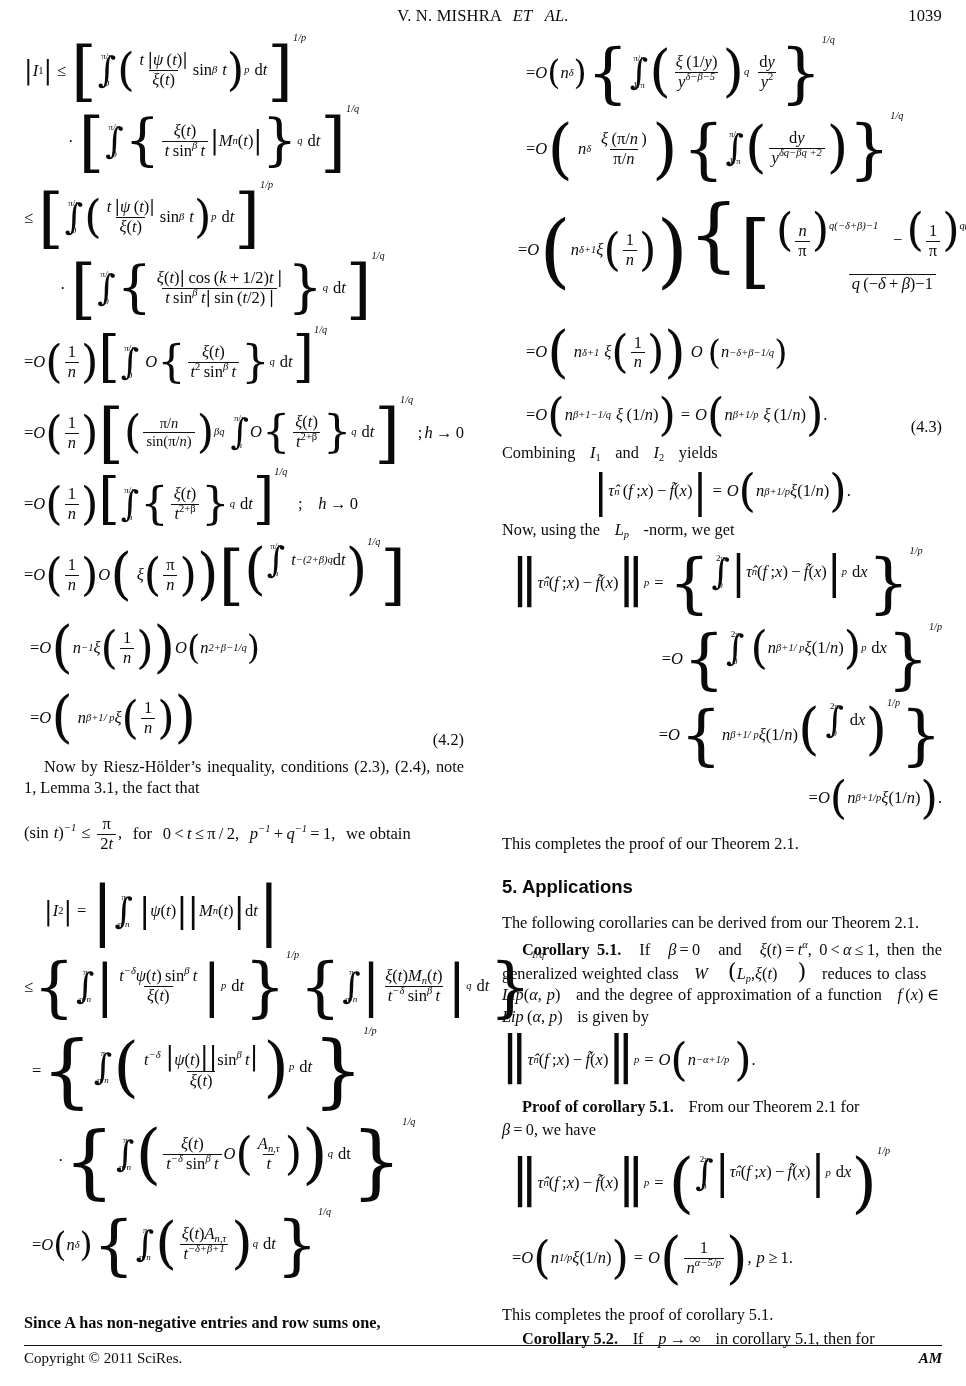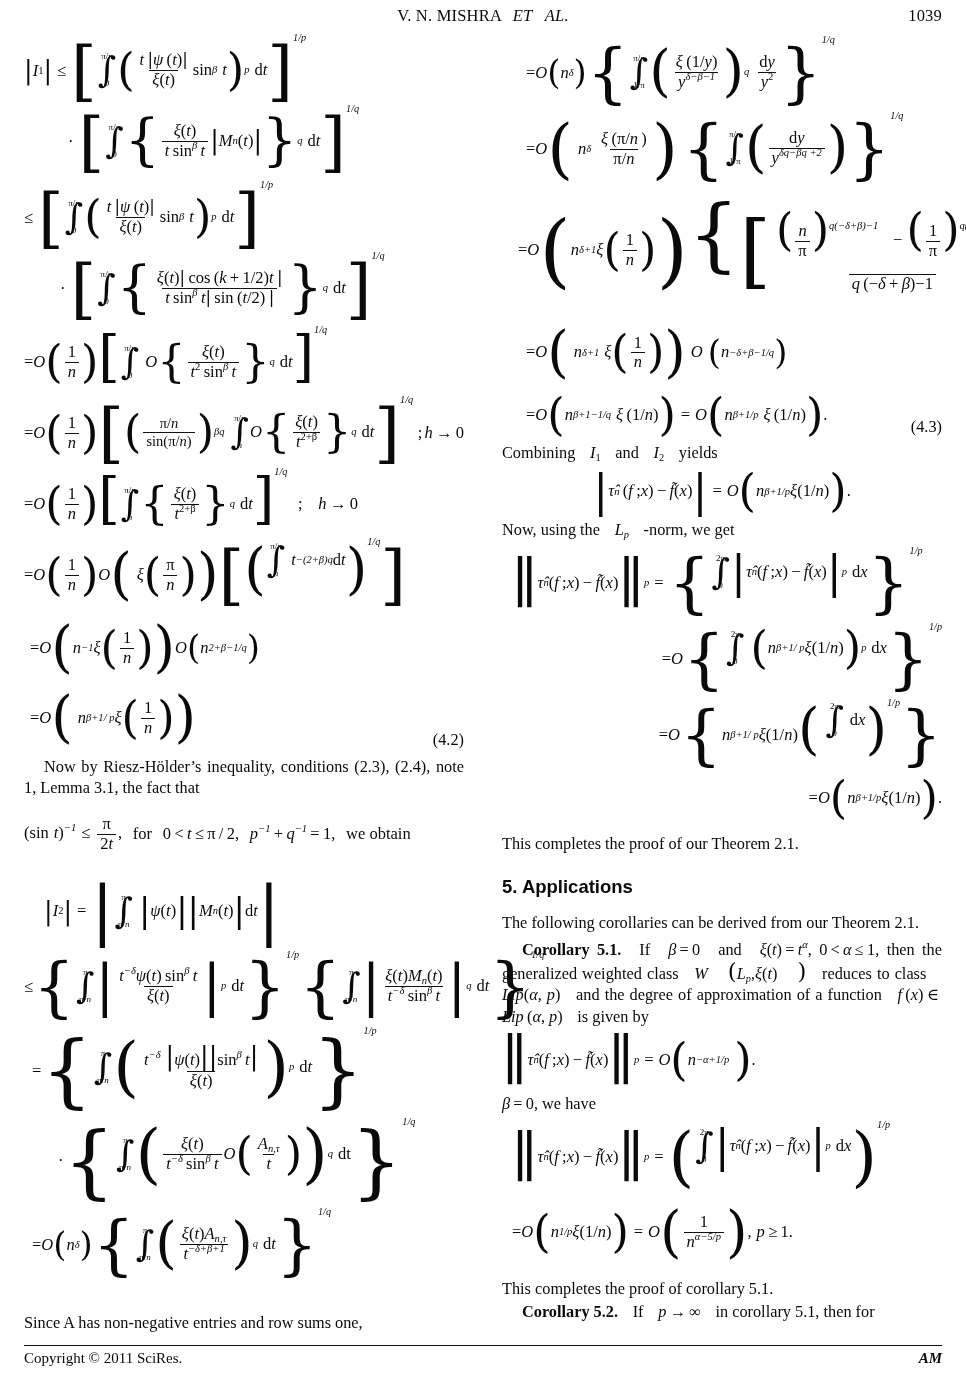--- a/index.html
+++ b/index.html
@@ -646,21 +646,21 @@
               <sup class="s" style="vertical-align:2.0em;">q</sup>
             <span class="sp"></span>
               <span class="mup">d</span>
               <span class="mi">t</span>
           </span>
           <span class="del d5">}</span>
             <span class="powsup up1">1/<span class="mi">q</span></span>
         </span>
       </div>
 
-      <div class="para" style="margin-top:34px;">
+      <div class="para" style="margin-top:34px;font-weight:bold;">
         <span>Since A has non-negative entries and row sums one,</span>
       </div>
 
     </div>
 
     <div class="col col-right">
 
       <div class="eq left" style="margin-top:6px;padding-left:24px;">
         <span class="mo">=</span>
           <span class="mi">O</span>
@@ -672,21 +672,21 @@
           <span class="del d5">{</span>
           <span class="grp">
             <span class="intg">
                 <span class="lim up">π/<span class="mi">n</span></span>
                 <span class="sym">∫</span>
                 <span class="lim dn">1/π</span>
               </span>
             <span class="del d4">(</span>
             <span class="frac">
                 <span class="num"><span class="mi">ξ</span> (1/<span class="mi">y</span>)</span>
-                <span class="den"><span class="mi">y</span><sup class="sn" style="font-style:italic;">δ−β−1</sup></span>
+                <span class="den"><span class="mi">y</span><sup class="sn" style="font-style:italic;">δ−β−5</sup></span>
               </span>
             <span class="del d4">)</span>
               <sup class="s" style="vertical-align:2.0em;">q</sup>
             <span class="sp"></span>
             <span class="frac">
                 <span class="num"><span class="mup">d</span><span class="mi">y</span></span>
                 <span class="den"><span class="mi">y</span><sup class="sn">2</sup></span>
               </span>
           </span>
           <span class="del d5">}</span>
@@ -914,20 +914,24 @@
       </div>
 
       <div class="eq left" style="margin-top:6px;">
         <span class="vbar d4">∥</span>
         <span class="mi">τ̂</span><sub class="s">n</sub>(<span class="mi">f</span> ;<span class="mi">x</span>) <span class="mo">−</span> <span class="mi">f̃</span>(<span class="mi">x</span>)
         <span class="vbar d4">∥</span><sub class="s" style="vertical-align:-.9em;">p</sub>
         <span class="sp"></span><span class="mo">=</span><span class="sp"></span><span class="mi">O</span>
         <span class="del d3">(</span><span class="mi">n</span><sup class="sn" style="font-style:italic;">−α+1/p</sup><span class="sp"></span><span class="del d3">)</span><span class="mo">.</span>
       </div>
 
+      <div class="para indent" style="margin-top:8px;">
+        <span class="bold">Proof of corollary 5.1.</span>
+        <span class="sp2"></span><span>From our Theorem 2.1 for</span>
+      </div>
       <div class="para" style="margin-top:0;">
         <span class="mi">β</span> = 0<span>, we have</span>
       </div>
 
       <div class="eq left" style="margin-top:10px;padding-left:10px;">
         <span class="vbar d4">∥</span>
         <span class="mi">τ̂</span><sub class="s">n</sub>(<span class="mi">f</span> ;<span class="mi">x</span>) <span class="mo">−</span> <span class="mi">f̃</span>(<span class="mi">x</span>)
         <span class="vbar d4">∥</span><sub class="s" style="vertical-align:-.9em;">p</sub>
         <span class="sp"></span><span class="mo">=</span><span class="sp"></span>
         <span class="pow">

